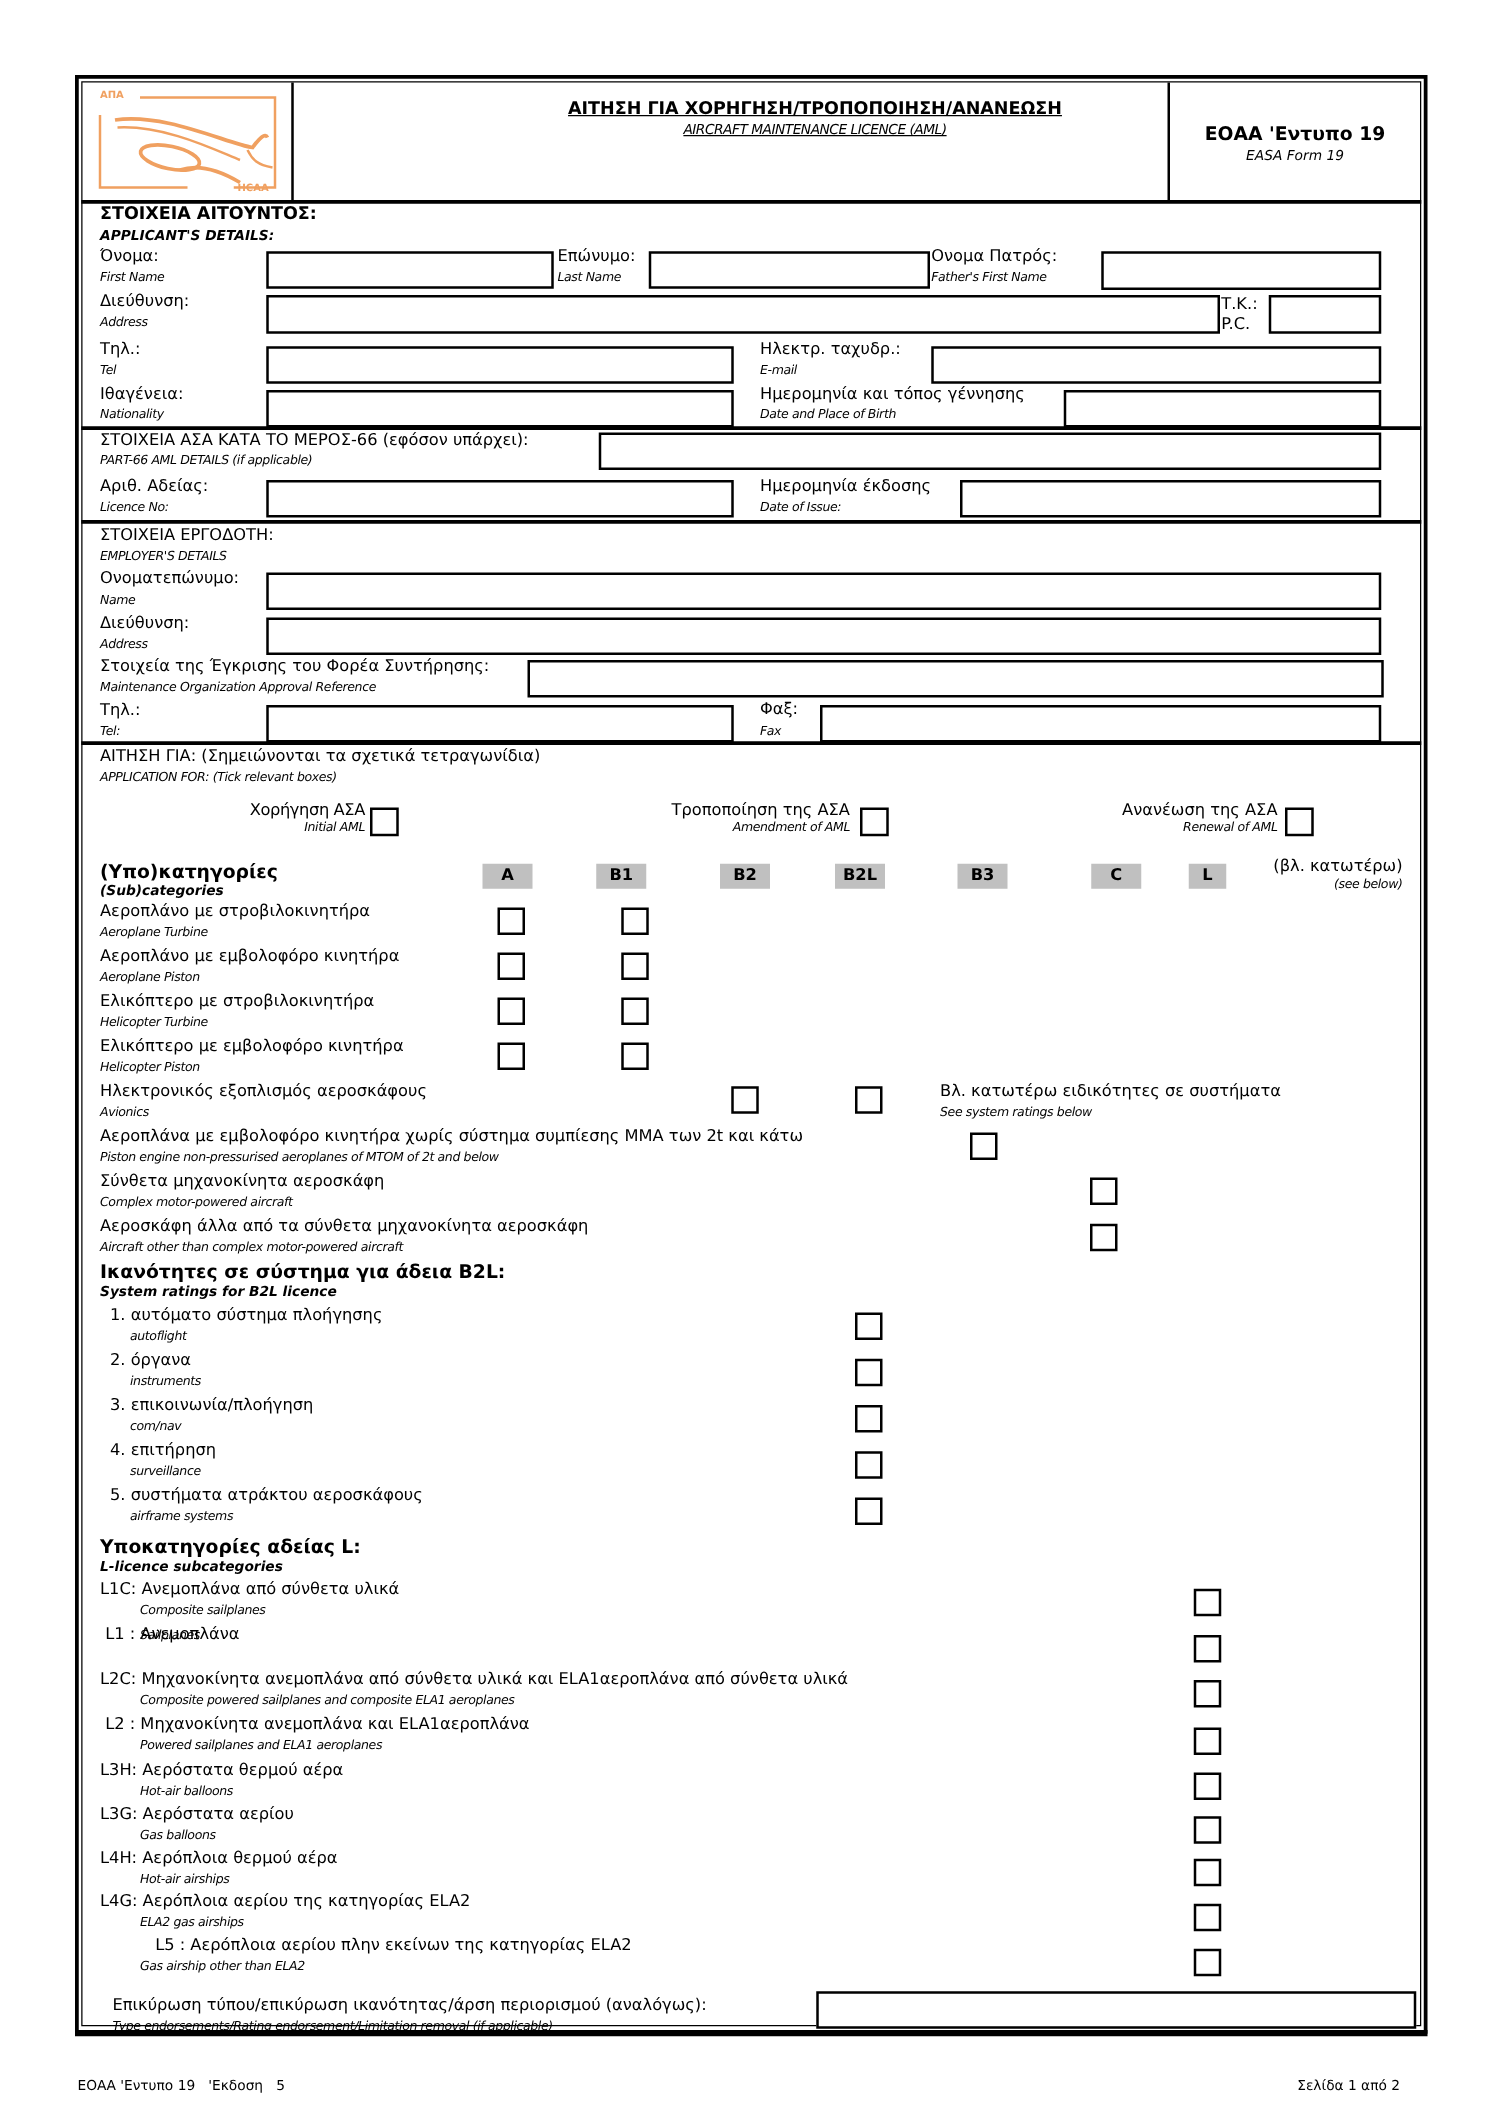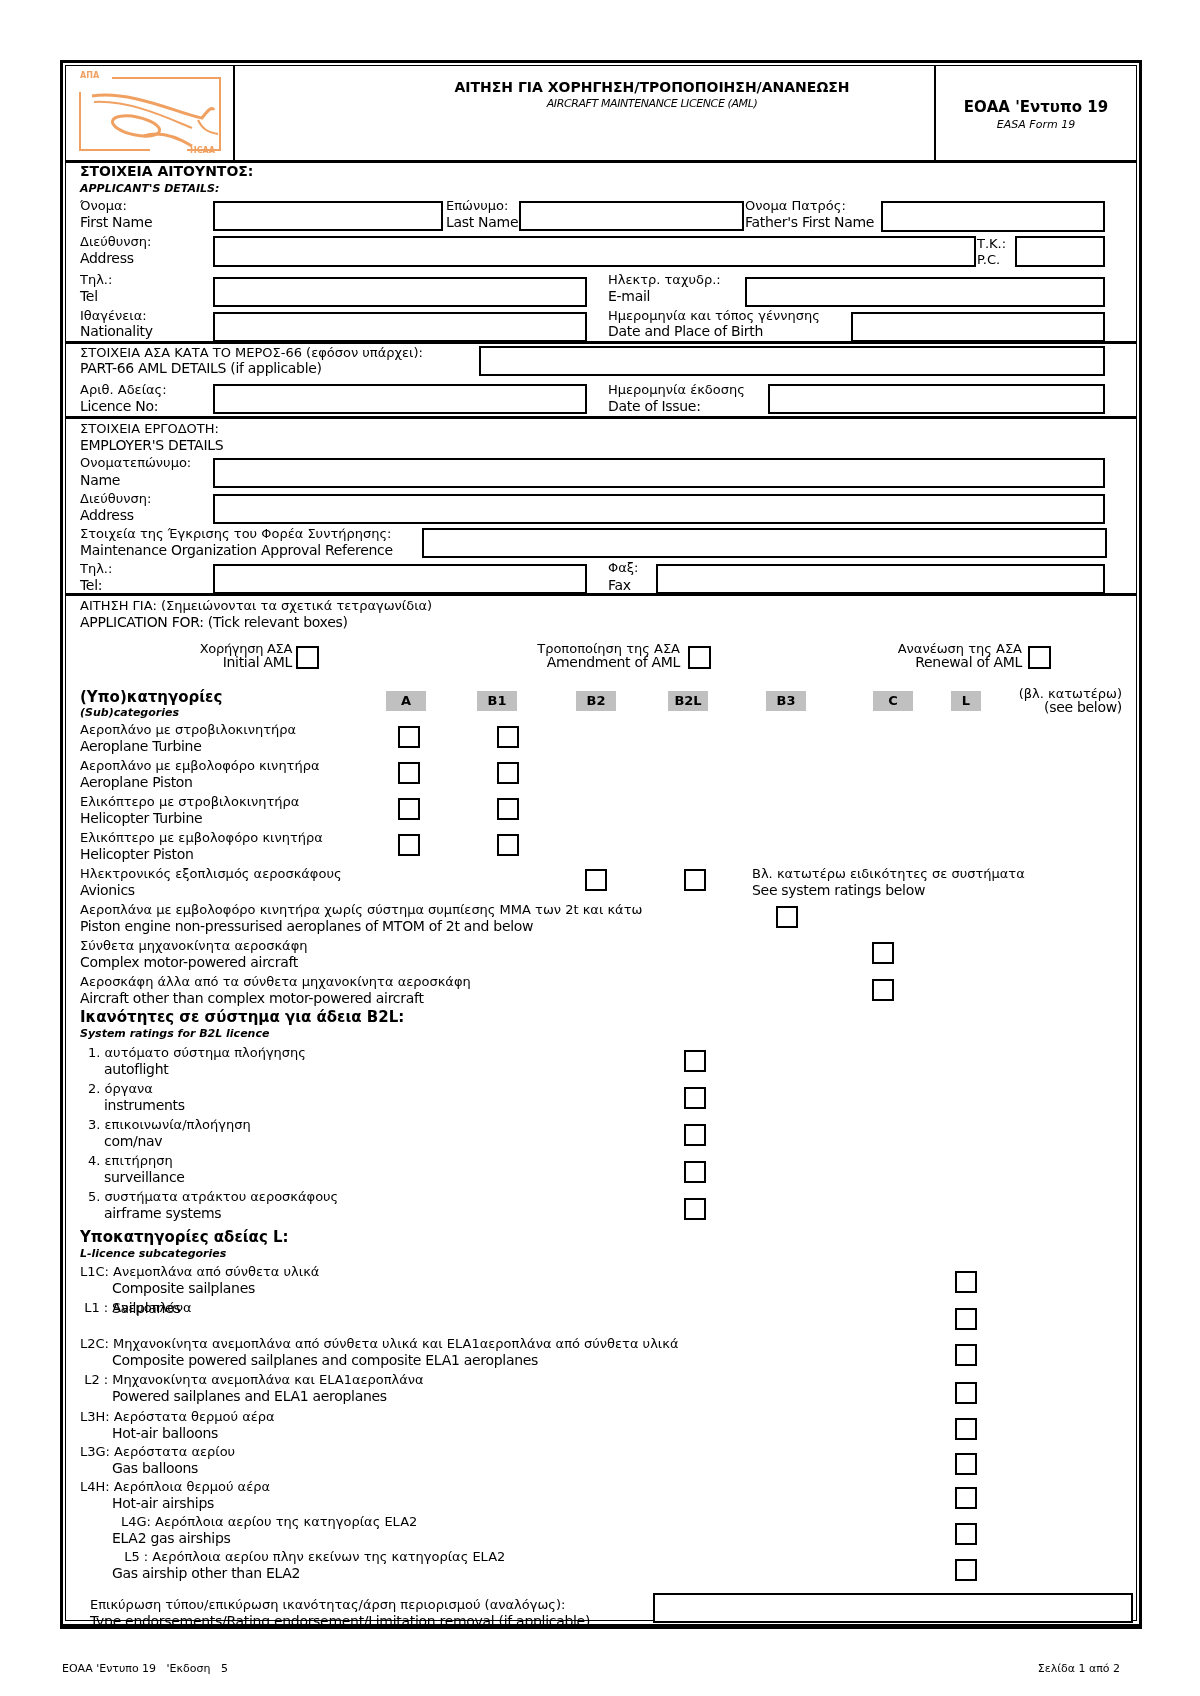--- a/index.html
+++ b/index.html
@@ -6,21 +6,21 @@
   body { width: 1200px; height: 1696px; position: relative; overflow: hidden;
          font-family: "DejaVu Sans", sans-serif; color: #000; }
   .abs { position: absolute; }
   .outer { position: absolute; left: 60px; top: 60px; width: 1082px; height: 1567px;
            border: 3px solid #000; box-sizing: border-box; }
   .inner { position: absolute; left: 65px; top: 65px; width: 1072px; height: 1556px;
            border: 1px solid #000; box-sizing: border-box; }
   .hline { position: absolute; left: 65px; width: 1072px; height: 0; border-top: 3px solid #000; }
   .vline { position: absolute; width: 0; border-left: 2px solid #000; }
   .gr { font-size: 13px; line-height: 15px; white-space: nowrap; }
-  .en { font-size: 14px; line-height: 13px; white-space: nowrap; letter-spacing: -0.3px; }
+  .en { font-size: 10px; line-height: 13px; font-style: italic; white-space: nowrap; letter-spacing: -0.3px; }
   .hd-gr { font-size: 14px; font-weight: bold; white-space: nowrap; }
   .hd-en { font-size: 11px; font-weight: bold; font-style: italic; white-space: nowrap; }
   .field { position: absolute; border: 2px solid #000; box-sizing: border-box; background: #fff; }
   .cb { position: absolute; width: 20px; height: 20px; border: 2px solid #000; box-sizing: border-box; background: #fff; }
   .cat { position: absolute; top: 691px; height: 20px; background: #c0c0c0; font-size: 13px;
          font-weight: bold; text-align: center; line-height: 20px; }
   .title-gr { font-size: 14px; font-weight: bold; text-align: center; white-space: nowrap; line-height: 19px; }
   .title-en { font-size: 11px; font-style: italic; text-align: center; white-space: nowrap; line-height: 14px; letter-spacing: -0.4px; }
 </style>
 </head>
@@ -39,21 +39,21 @@
     <path d="M20 26 C60 20 110 45 130 48 C136 40 140 36 142 40" fill="none" stroke="#f0a060" stroke-width="3"></path>
     <path d="M22 32 C60 30 100 50 120 58" fill="none" stroke="#f0a060" stroke-width="2"></path>
     <ellipse cx="64" cy="56" rx="24" ry="9" fill="none" stroke="#f0a060" stroke-width="3" transform="rotate(12 64 56)"></ellipse>
     <path d="M72 66 C90 60 110 70 120 76" fill="none" stroke="#f0a060" stroke-width="3"></path>
     <path d="M126 50 C130 58 134 62 146 64" fill="none" stroke="#f0a060" stroke-width="2"></path>
   </svg>
   <span class="abs" style="left:8px;top:1px;font-size:8px;font-weight:bold;color:#f0a060;" data-name="logo-top-text">ΑΠΑ</span>
   <span class="abs" style="left:118px;top:76px;font-size:8px;font-weight:bold;color:#f0a060;" data-name="logo-bottom-text">HCAA</span>
 </div>
 
-<div class="abs" style="left:235px;top:78px;width:834px;" data-name="form-title">
+<div class="abs" style="left:235px;top:78px;width:834px;text-decoration:underline;" data-name="form-title">
   <div class="title-gr" data-name="title-gr-line1">ΑΙΤΗΣΗ ΓΙΑ ΧΟΡΗΓΗΣΗ/ΤΡΟΠΟΠΟΙΗΣΗ/ΑΝΑΝΕΩΣΗ</div>
   <div class="title-en" data-name="title-en-line2">AIRCRAFT MAINTENANCE LICENCE (AML)</div>
 </div>
 
 <div class="abs" style="left:936px;top:98px;width:200px;text-align:center;" data-name="form-id">
   <div style="font-size:15px;font-weight:bold;" data-name="form-id-gr">ΕΟΑΑ 'Εντυπο 19</div>
   <div style="font-size:11px;font-style:italic;margin-top:2px;" data-name="form-id-en">EASA Form 19</div>
 </div>
 
 <div class="hline" style="top:160px;" data-name="divider-header"></div>
@@ -271,21 +271,21 @@
 <div class="cb" style="left:955px;top:1418px;width:22px;height:22px;" data-name="checkbox-l3h"></div>
 
 <div class="abs gr" style="left:80px;top:1444px;" data-name="l3g-label">L3G: Αερόστατα αερίου</div>
 <div class="abs en" style="left:112px;top:1462px;" data-name="l3g-label-en">Gas balloons</div>
 <div class="cb" style="left:955px;top:1453px;width:22px;height:22px;" data-name="checkbox-l3g"></div>
 
 <div class="abs gr" style="left:80px;top:1479px;" data-name="l4h-label">L4H: Αερόπλοια θερμού αέρα</div>
 <div class="abs en" style="left:112px;top:1497px;" data-name="l4h-label-en">Hot-air airships</div>
 <div class="cb" style="left:955px;top:1487px;width:22px;height:22px;" data-name="checkbox-l4h"></div>
 
-<div class="abs gr" style="left:80px;top:1514px;margin-left:41px;" data-name="l4g-label">L4G: Αερόπλοια αερίου της κατηγορίας ELA2</div>
+<div class="abs gr" style="left:80px;top:1514px;" data-name="l4g-label">L4G: Αερόπλοια αερίου της κατηγορίας ELA2</div>
 <div class="abs en" style="left:112px;top:1532px;" data-name="l4g-label-en">ELA2 gas airships</div>
 <div class="cb" style="left:955px;top:1523px;width:22px;height:22px;" data-name="checkbox-l4g"></div>
 
 <div class="abs gr" style="left:80px;top:1549px;white-space:pre;margin-left:40px;" data-name="l5-label"> L5 : Αερόπλοια αερίου πλην εκείνων της κατηγορίας ELA2</div>
 <div class="abs en" style="left:112px;top:1567px;" data-name="l5-label-en">Gas airship other than ELA2</div>
 <div class="cb" style="left:955px;top:1559px;width:22px;height:22px;" data-name="checkbox-l5"></div>
 
 <div class="abs gr" style="left:90px;top:1597px;" data-name="endorsement-label">Επικύρωση τύπου/επικύρωση ικανότητας/άρση περιορισμού (αναλόγως):</div>
 <div class="abs en" style="left:90px;top:1615px;" data-name="endorsement-label-en">Type endorsements/Rating endorsement/Limitation removal (if applicable)</div>
 <div class="field" style="left:653px;top:1593px;width:480px;height:30px;" data-name="endorsement-field"></div>

